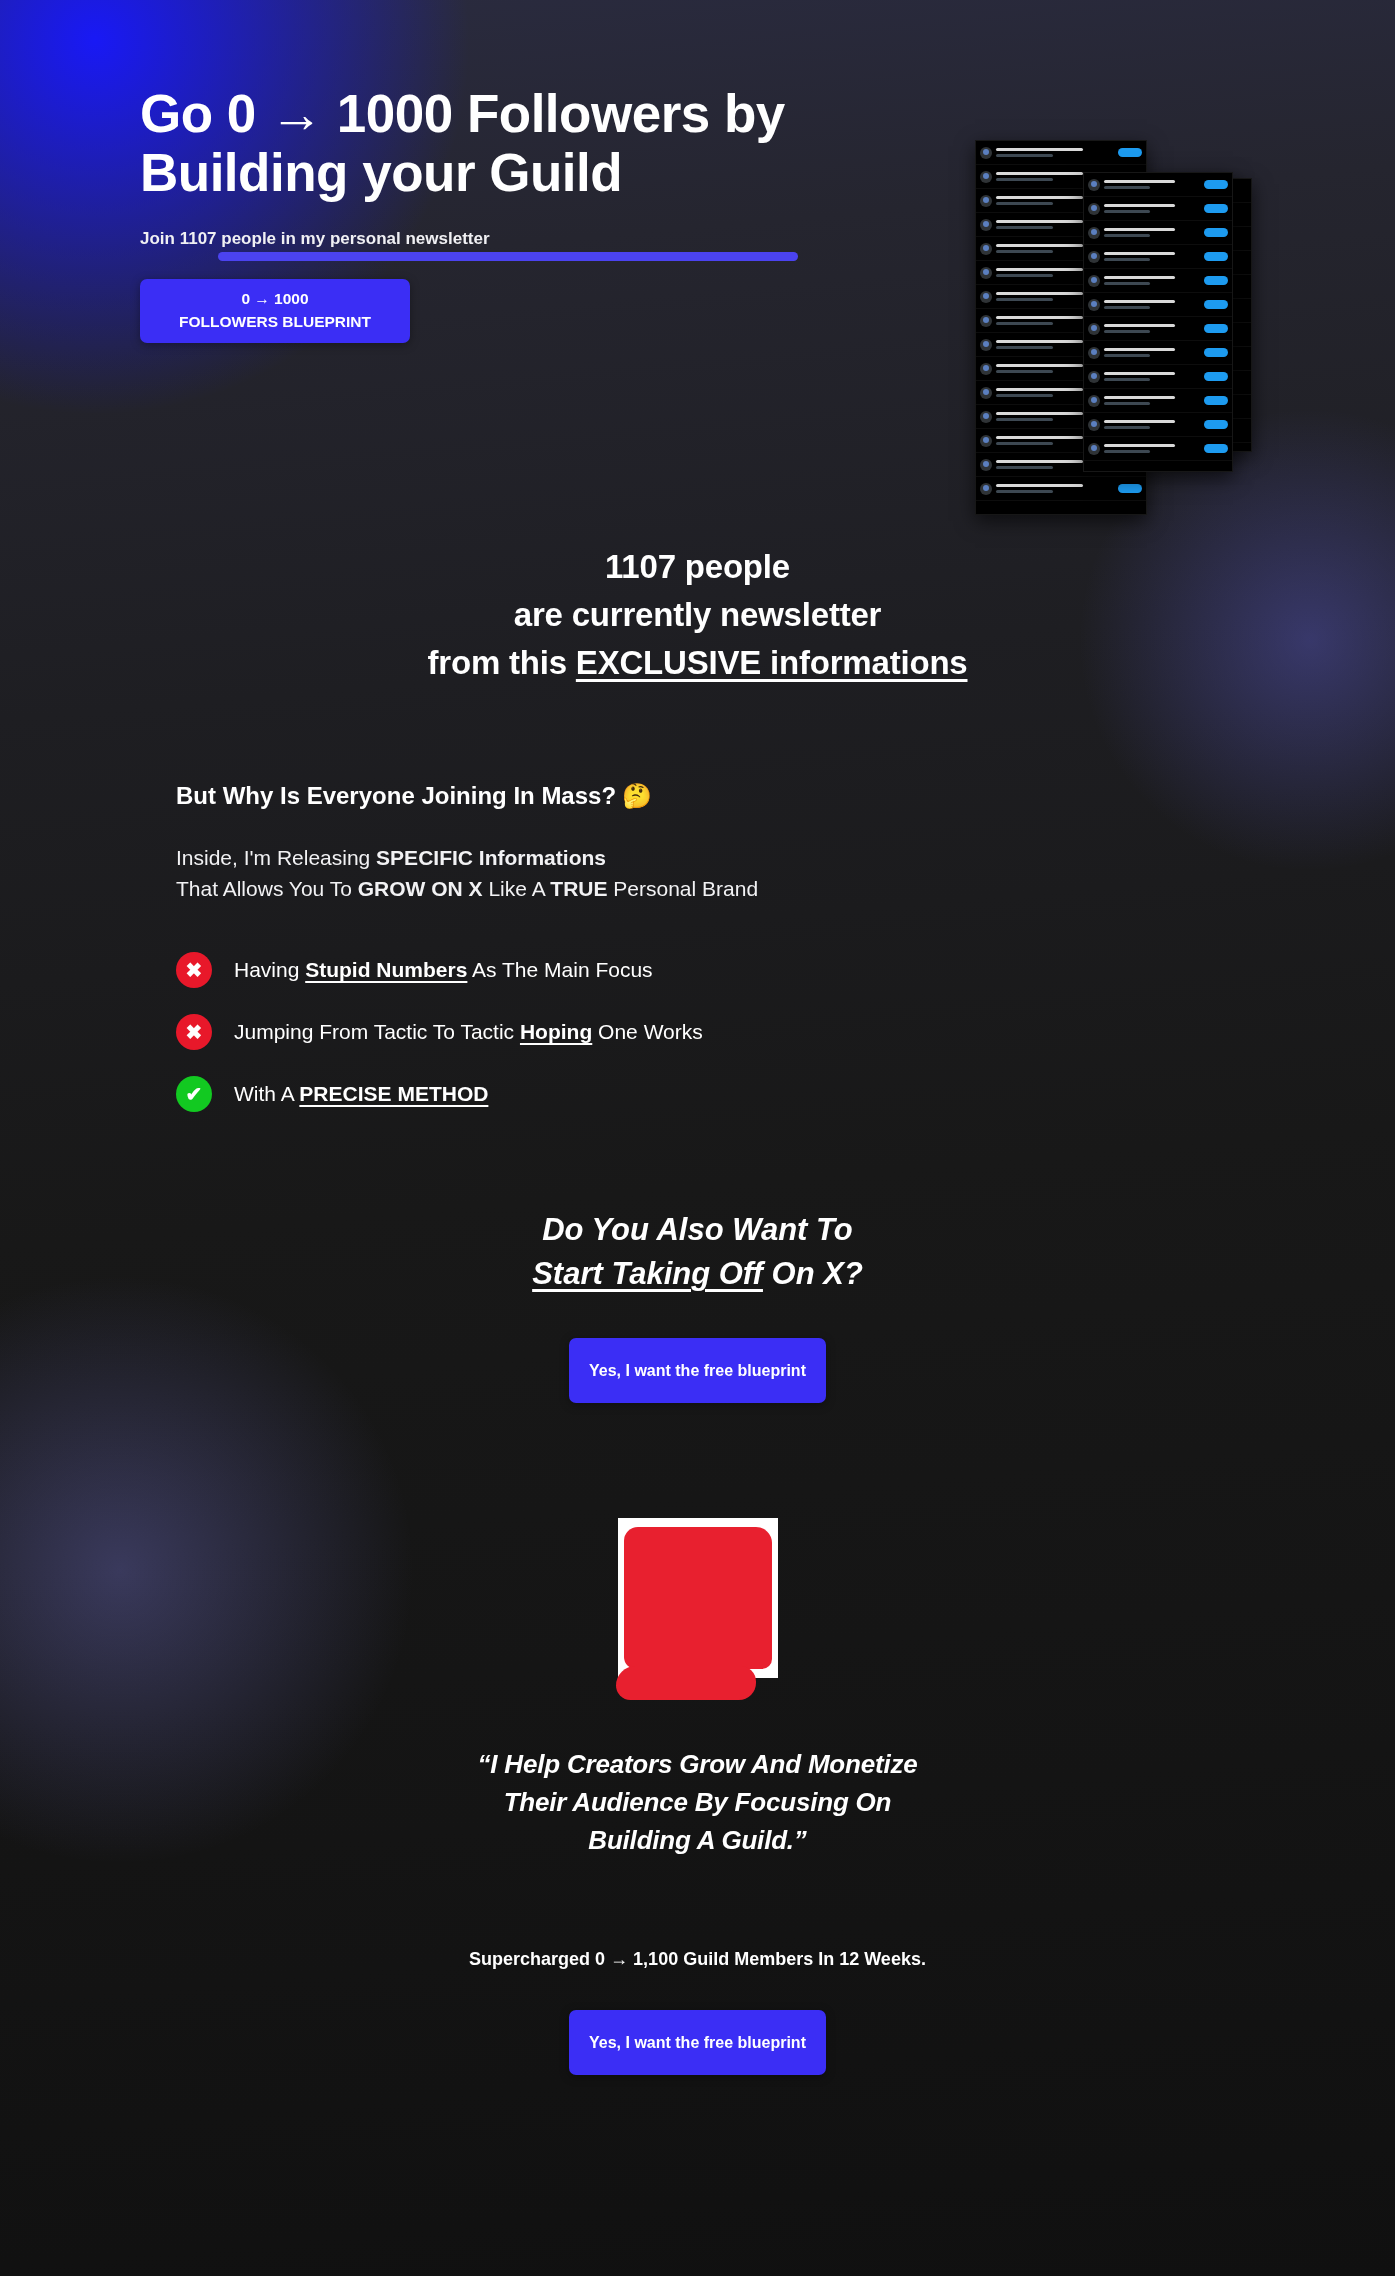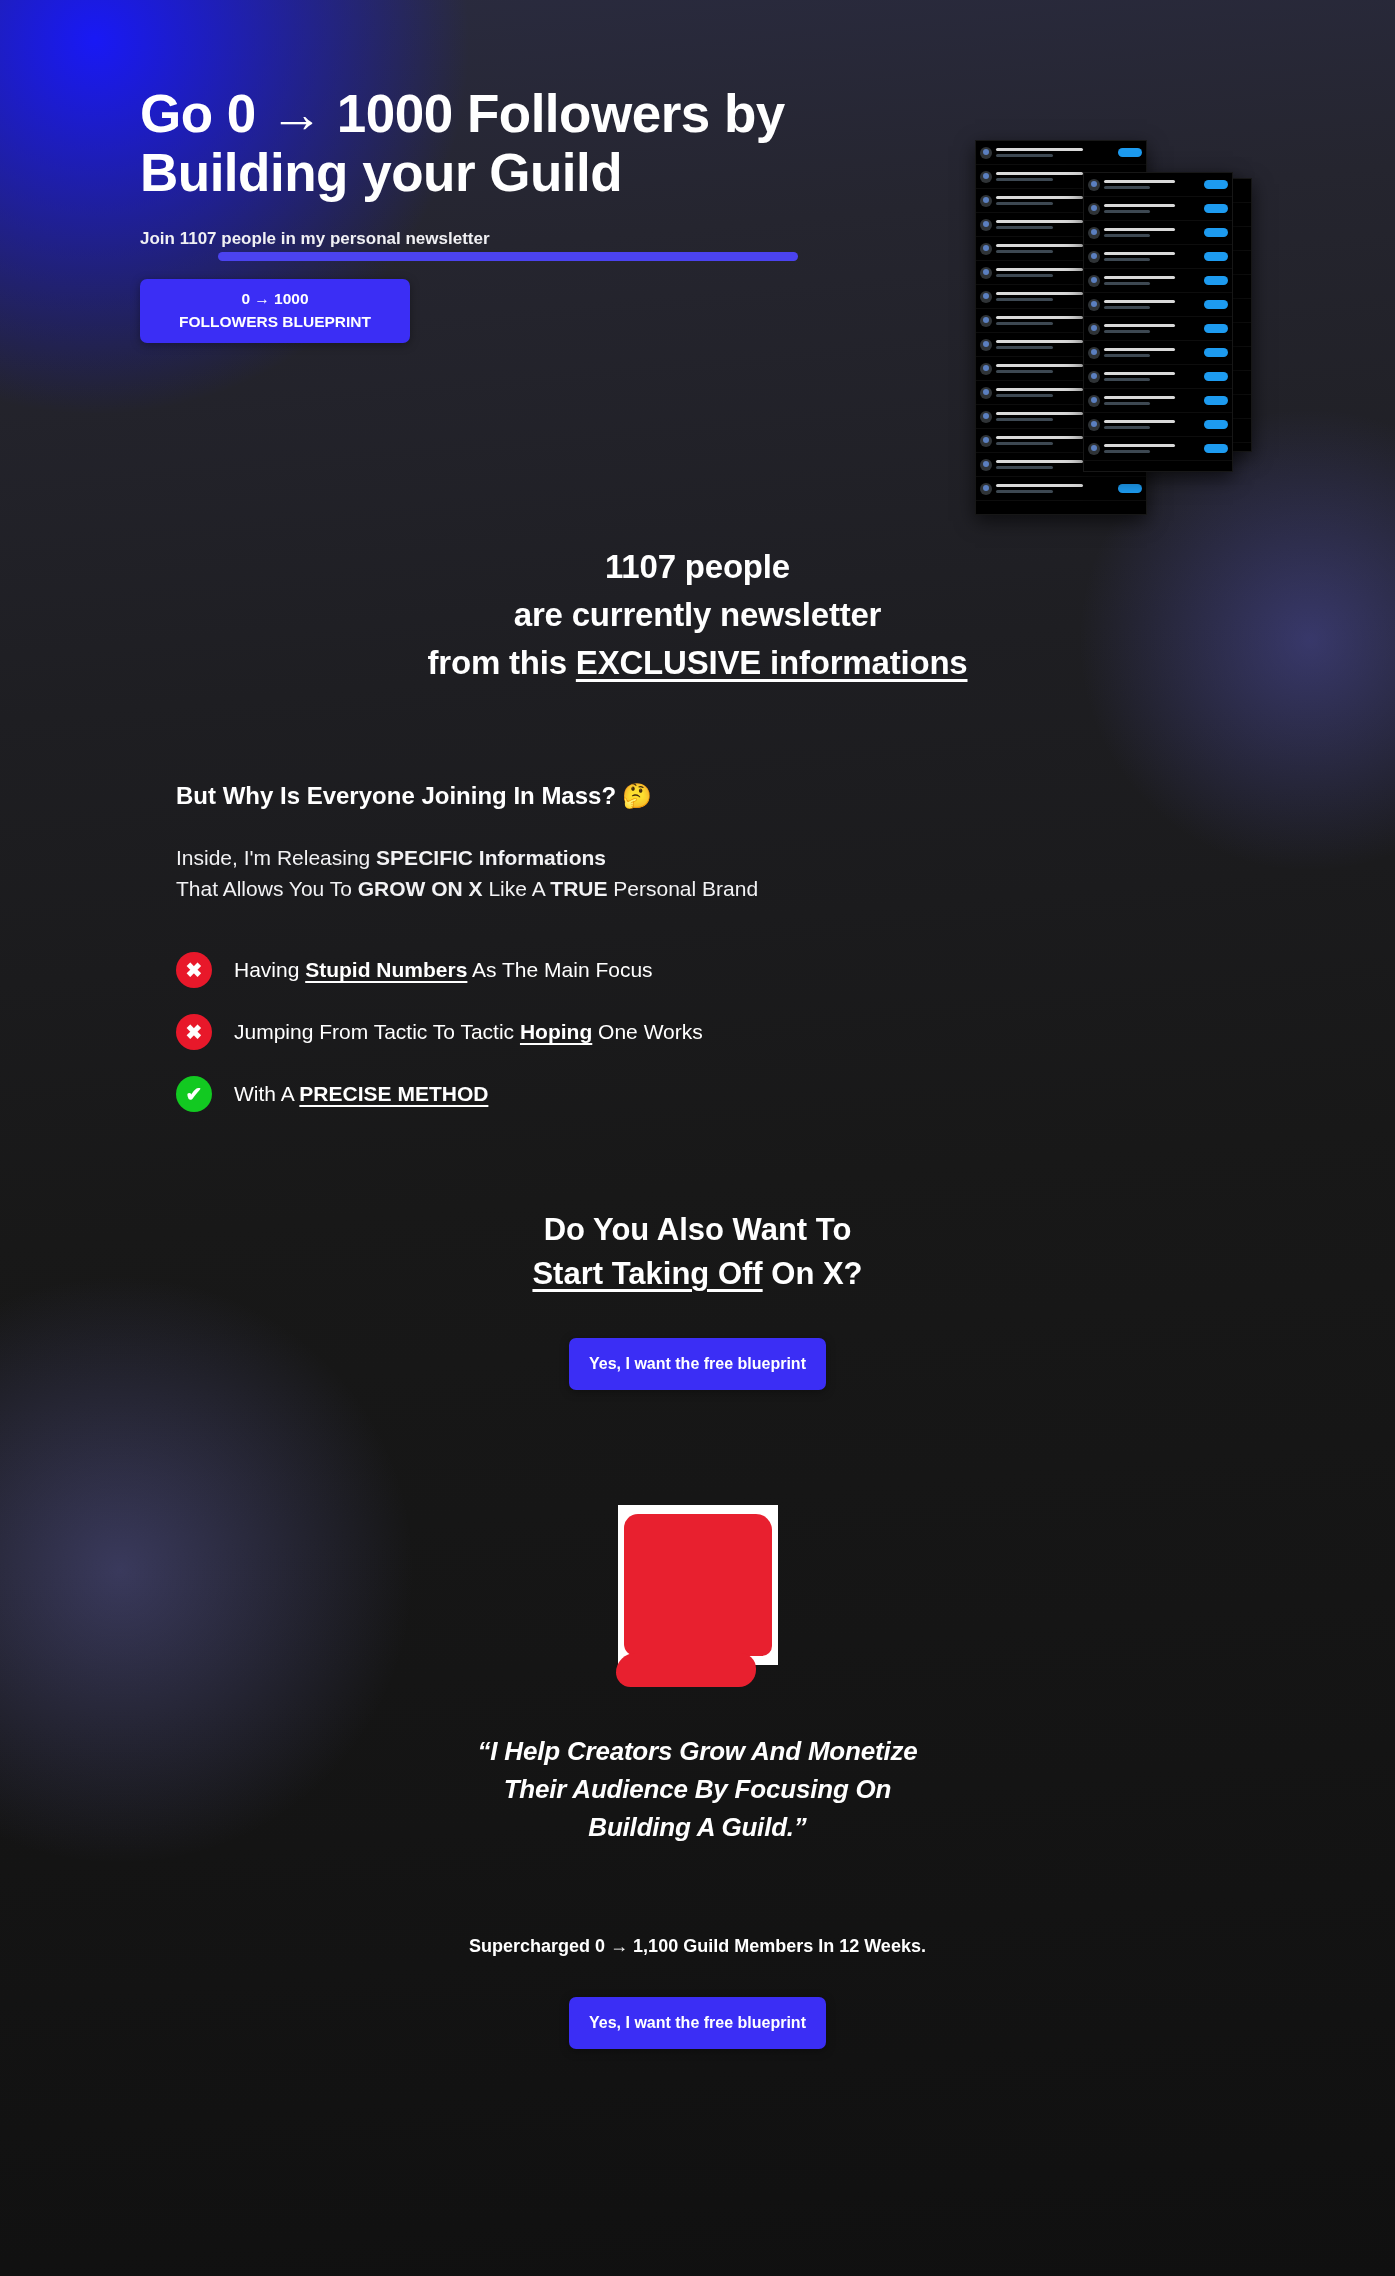--- a/index.html
+++ b/index.html
@@ -173,28 +173,29 @@
 
   
   .mid {
     margin-top: 96px;
     text-align: center;
   }
   .mid-h {
     font-size: 31px;
     font-weight: 800;
     line-height: 1.42;
+    font-style: italic;
   }
   .mid-h u { text-decoration: underline; text-decoration-thickness: 3px; text-underline-offset: 5px; }
   .pill {
     display: inline-flex;
     align-items: center;
     justify-content: center;
     margin-top: 42px;
-    height: 52px;
+    height: 65px;
     padding: 0 20px;
     border: none;
     border-radius: 7px;
     background: #3b2ef5;
     color: #fff;
     font-family: "Liberation Sans", sans-serif;
     font-size: 16px;
     font-weight: 800;
     cursor: pointer;
     box-shadow: 0 2px 10px rgba(0,0,0,0.35);

